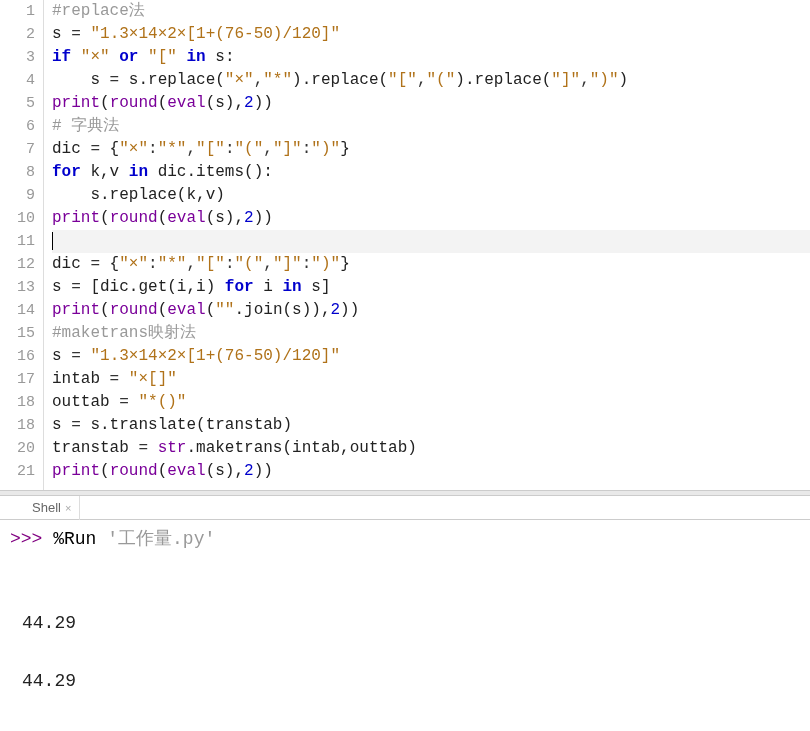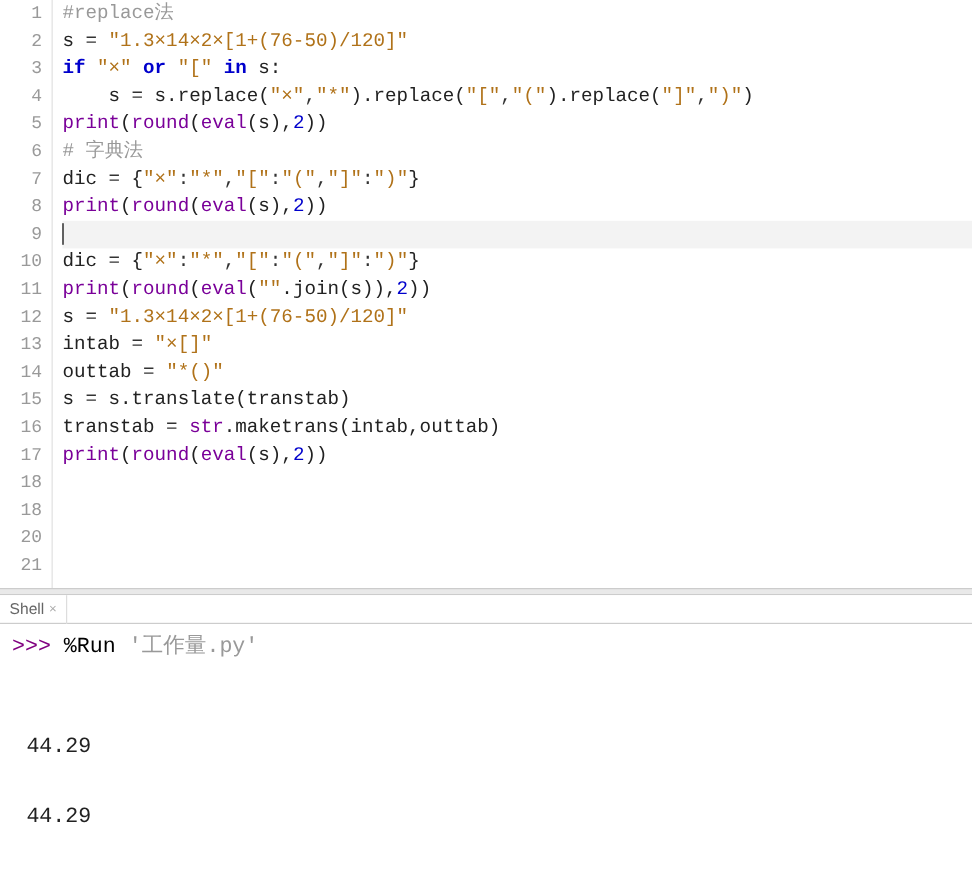--- a/index.html
+++ b/index.html
@@ -67,20 +67,21 @@
 .shell-header {
   height: 24px;
   line-height: 24px;
   background: #fff;
   border-bottom: 1px solid #ccc;
   font-family: sans-serif;
   font-size: 13px;
   color: #666;
   display: flex;
   align-items: center;
+  padding-left: 24px;
 }
 .shell-tab {
   padding: 0 8px;
   border-right: 1px solid #ddd;
   display: flex;
   align-items: center;
   gap: 4px;
 }
 .shell-close {
   color: #aaa;
@@ -125,24 +126,28 @@
       <div>21</div>
     </div>
   <div class="code" id="code">
       <div class="line"><span class="tok-comment">#replace法</span></div>
       <div class="line"><span class="tok-ident">s </span><span class="tok-punct">=</span><span class="tok-ident"> </span><span class="tok-string">"1.3×14×2×[1+(76-50)/120]"</span></div>
       <div class="line"><span class="tok-keyword">if</span><span class="tok-ident"> </span><span class="tok-string">"×"</span><span class="tok-ident"> </span><span class="tok-keyword">or</span><span class="tok-ident"> </span><span class="tok-string">"["</span><span class="tok-ident"> </span><span class="tok-keyword">in</span><span class="tok-ident"> s:</span></div>
       <div class="line"><span class="tok-ident">    s </span><span class="tok-punct">=</span><span class="tok-ident"> s.replace(</span><span class="tok-string">"×"</span><span class="tok-punct">,</span><span class="tok-string">"*"</span><span class="tok-ident">).replace(</span><span class="tok-string">"["</span><span class="tok-punct">,</span><span class="tok-string">"("</span><span class="tok-ident">).replace(</span><span class="tok-string">"]"</span><span class="tok-punct">,</span><span class="tok-string">")"</span><span class="tok-ident">)</span></div>
       <div class="line"><span class="tok-builtin">print</span><span class="tok-ident">(</span><span class="tok-builtin">round</span><span class="tok-ident">(</span><span class="tok-builtin">eval</span><span class="tok-ident">(s),</span><span class="tok-number">2</span><span class="tok-ident">))</span></div>
       <div class="line"><span class="tok-comment"># 字典法</span></div>
       <div class="line"><span class="tok-ident">dic </span><span class="tok-punct">=</span><span class="tok-ident"> {</span><span class="tok-string">"×"</span><span class="tok-punct">:</span><span class="tok-string">"*"</span><span class="tok-punct">,</span><span class="tok-string">"["</span><span class="tok-punct">:</span><span class="tok-string">"("</span><span class="tok-punct">,</span><span class="tok-string">"]"</span><span class="tok-punct">:</span><span class="tok-string">")"</span><span class="tok-ident">}</span></div>
+      <div class="line"><span class="tok-keyword">for</span><span class="tok-ident"> k,v </span><span class="tok-keyword">in</span><span class="tok-ident"> dic.items():</span></div>
+      <div class="line"><span class="tok-ident">    s.replace(k,v)</span></div>
       <div class="line"><span class="tok-builtin">print</span><span class="tok-ident">(</span><span class="tok-builtin">round</span><span class="tok-ident">(</span><span class="tok-builtin">eval</span><span class="tok-ident">(s),</span><span class="tok-number">2</span><span class="tok-ident">))</span></div>
       <div class="line active"><span class="cursor"></span></div>
       <div class="line"><span class="tok-ident">dic </span><span class="tok-punct">=</span><span class="tok-ident"> {</span><span class="tok-string">"×"</span><span class="tok-punct">:</span><span class="tok-string">"*"</span><span class="tok-punct">,</span><span class="tok-string">"["</span><span class="tok-punct">:</span><span class="tok-string">"("</span><span class="tok-punct">,</span><span class="tok-string">"]"</span><span class="tok-punct">:</span><span class="tok-string">")"</span><span class="tok-ident">}</span></div>
+      <div class="line"><span class="tok-ident">s </span><span class="tok-punct">=</span><span class="tok-ident"> [dic.get(i,i) </span><span class="tok-keyword">for</span><span class="tok-ident"> i </span><span class="tok-keyword">in</span><span class="tok-ident"> s]</span></div>
       <div class="line"><span class="tok-builtin">print</span><span class="tok-ident">(</span><span class="tok-builtin">round</span><span class="tok-ident">(</span><span class="tok-builtin">eval</span><span class="tok-ident">(</span><span class="tok-string">""</span><span class="tok-ident">.join(s)),</span><span class="tok-number">2</span><span class="tok-ident">))</span></div>
+      <div class="line"><span class="tok-comment">#maketrans映射法</span></div>
       <div class="line"><span class="tok-ident">s </span><span class="tok-punct">=</span><span class="tok-ident"> </span><span class="tok-string">"1.3×14×2×[1+(76-50)/120]"</span></div>
       <div class="line"><span class="tok-ident">intab </span><span class="tok-punct">=</span><span class="tok-ident"> </span><span class="tok-string">"×[]"</span></div>
       <div class="line"><span class="tok-ident">outtab </span><span class="tok-punct">=</span><span class="tok-ident"> </span><span class="tok-string">"*()"</span></div>
       <div class="line"><span class="tok-ident">s </span><span class="tok-punct">=</span><span class="tok-ident"> s.translate(transtab)</span></div>
       <div class="line"><span class="tok-ident">transtab </span><span class="tok-punct">=</span><span class="tok-ident"> </span><span class="tok-builtin">str</span><span class="tok-ident">.maketrans(intab,outtab)</span></div>
       <div class="line"><span class="tok-builtin">print</span><span class="tok-ident">(</span><span class="tok-builtin">round</span><span class="tok-ident">(</span><span class="tok-builtin">eval</span><span class="tok-ident">(s),</span><span class="tok-number">2</span><span class="tok-ident">))</span></div>
     </div>
 </div>
 
 <div class="divider"></div>

